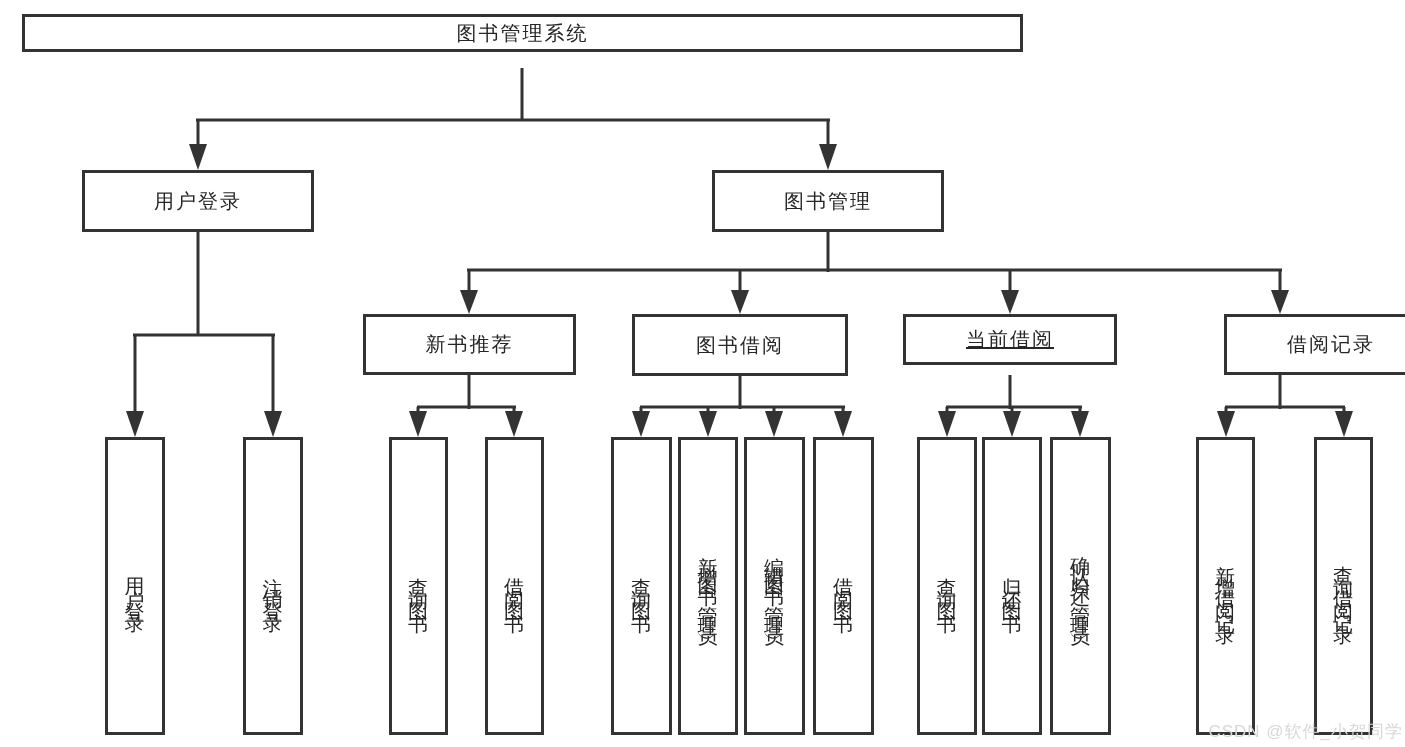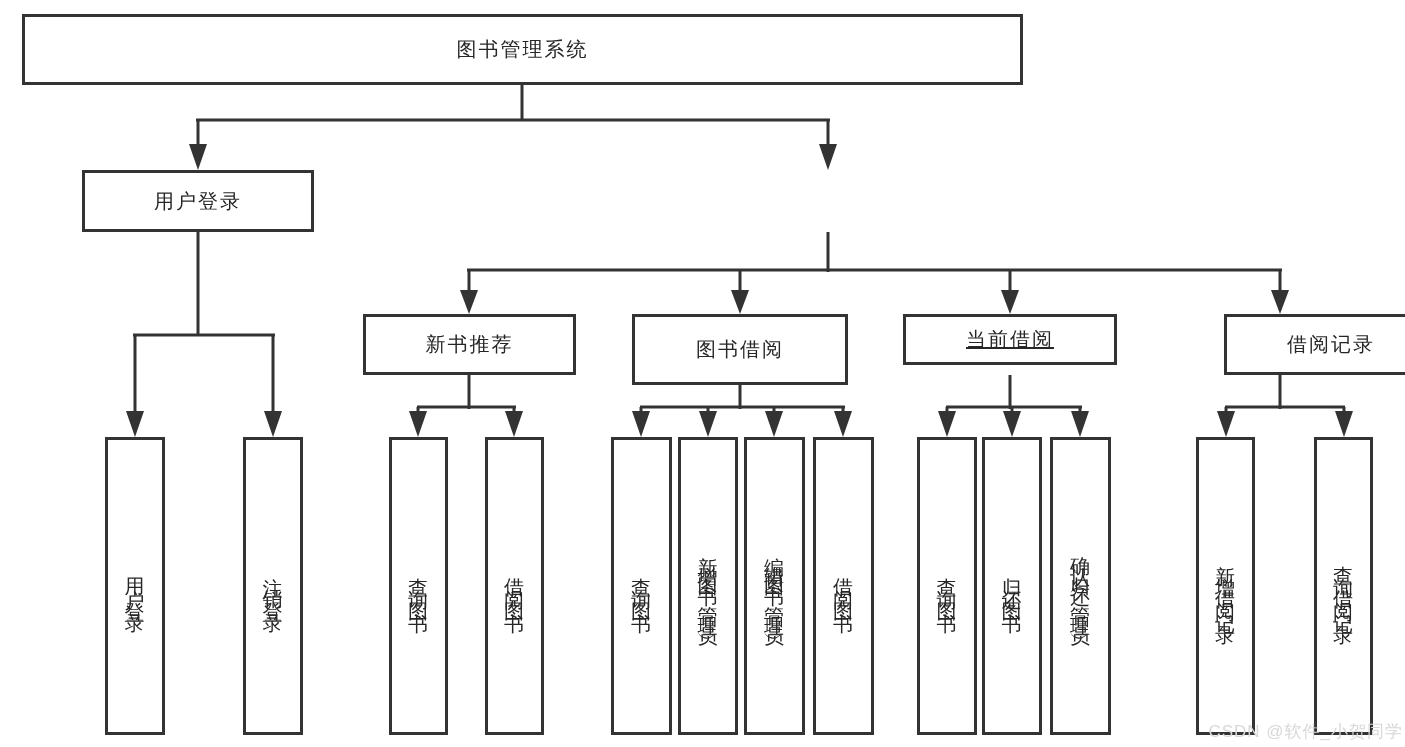--- a/index.html
+++ b/index.html
@@ -120,26 +120,27 @@
     <g>
       <line x1="1280" y1="375" x2="1280" y2="409"></line>
       <line x1="1225" y1="407" x2="1345" y2="407"></line>
       <line x1="1226" y1="407" x2="1226" y2="414"></line>
       <polygon points="1217,411 1235,411 1226,437"></polygon>
       <line x1="1344" y1="407" x2="1344" y2="414"></line>
       <polygon points="1335,411 1353,411 1344,437"></polygon>
     </g>
   </svg>
 
-  <div class="box h-box" style="left:22px;top:14px;width:1001px;height:71px;">图书管理系统</div>
+  <div class="box h-box" style="left:22px;top:14px;width:1001px;height:38px;">图书管理系统</div>
 
   <div class="box h-box" style="left:82px;top:170px;width:232px;height:62px;">用户登录</div>
+  <div class="box h-box" style="left:712px;top:170px;width:232px;height:62px;">图书管理</div>
 
   <div class="box h-box" style="left:363px;top:314px;width:213px;height:61px;text-align:center;">新书推荐</div>
-  <div class="box h-box" style="left:632px;top:314px;width:216px;height:71px;">图书借阅</div>
+  <div class="box h-box" style="left:632px;top:314px;width:216px;height:62px;">图书借阅</div>
   <div class="box h-box" style="left:903px;top:314px;width:214px;height:51px;text-decoration:underline;">当前借阅</div>
   <div class="box h-box" style="left:1224px;top:314px;width:214px;height:61px;">借阅记录</div>
 
   <div class="box v-box" style="left:105px;top:437px;width:60px;height:298px;">
     <span>用户登录</span>
   </div>
   <div class="box v-box" style="left:243px;top:437px;width:60px;height:298px;">
     <span>注销登录</span>
   </div>
 

